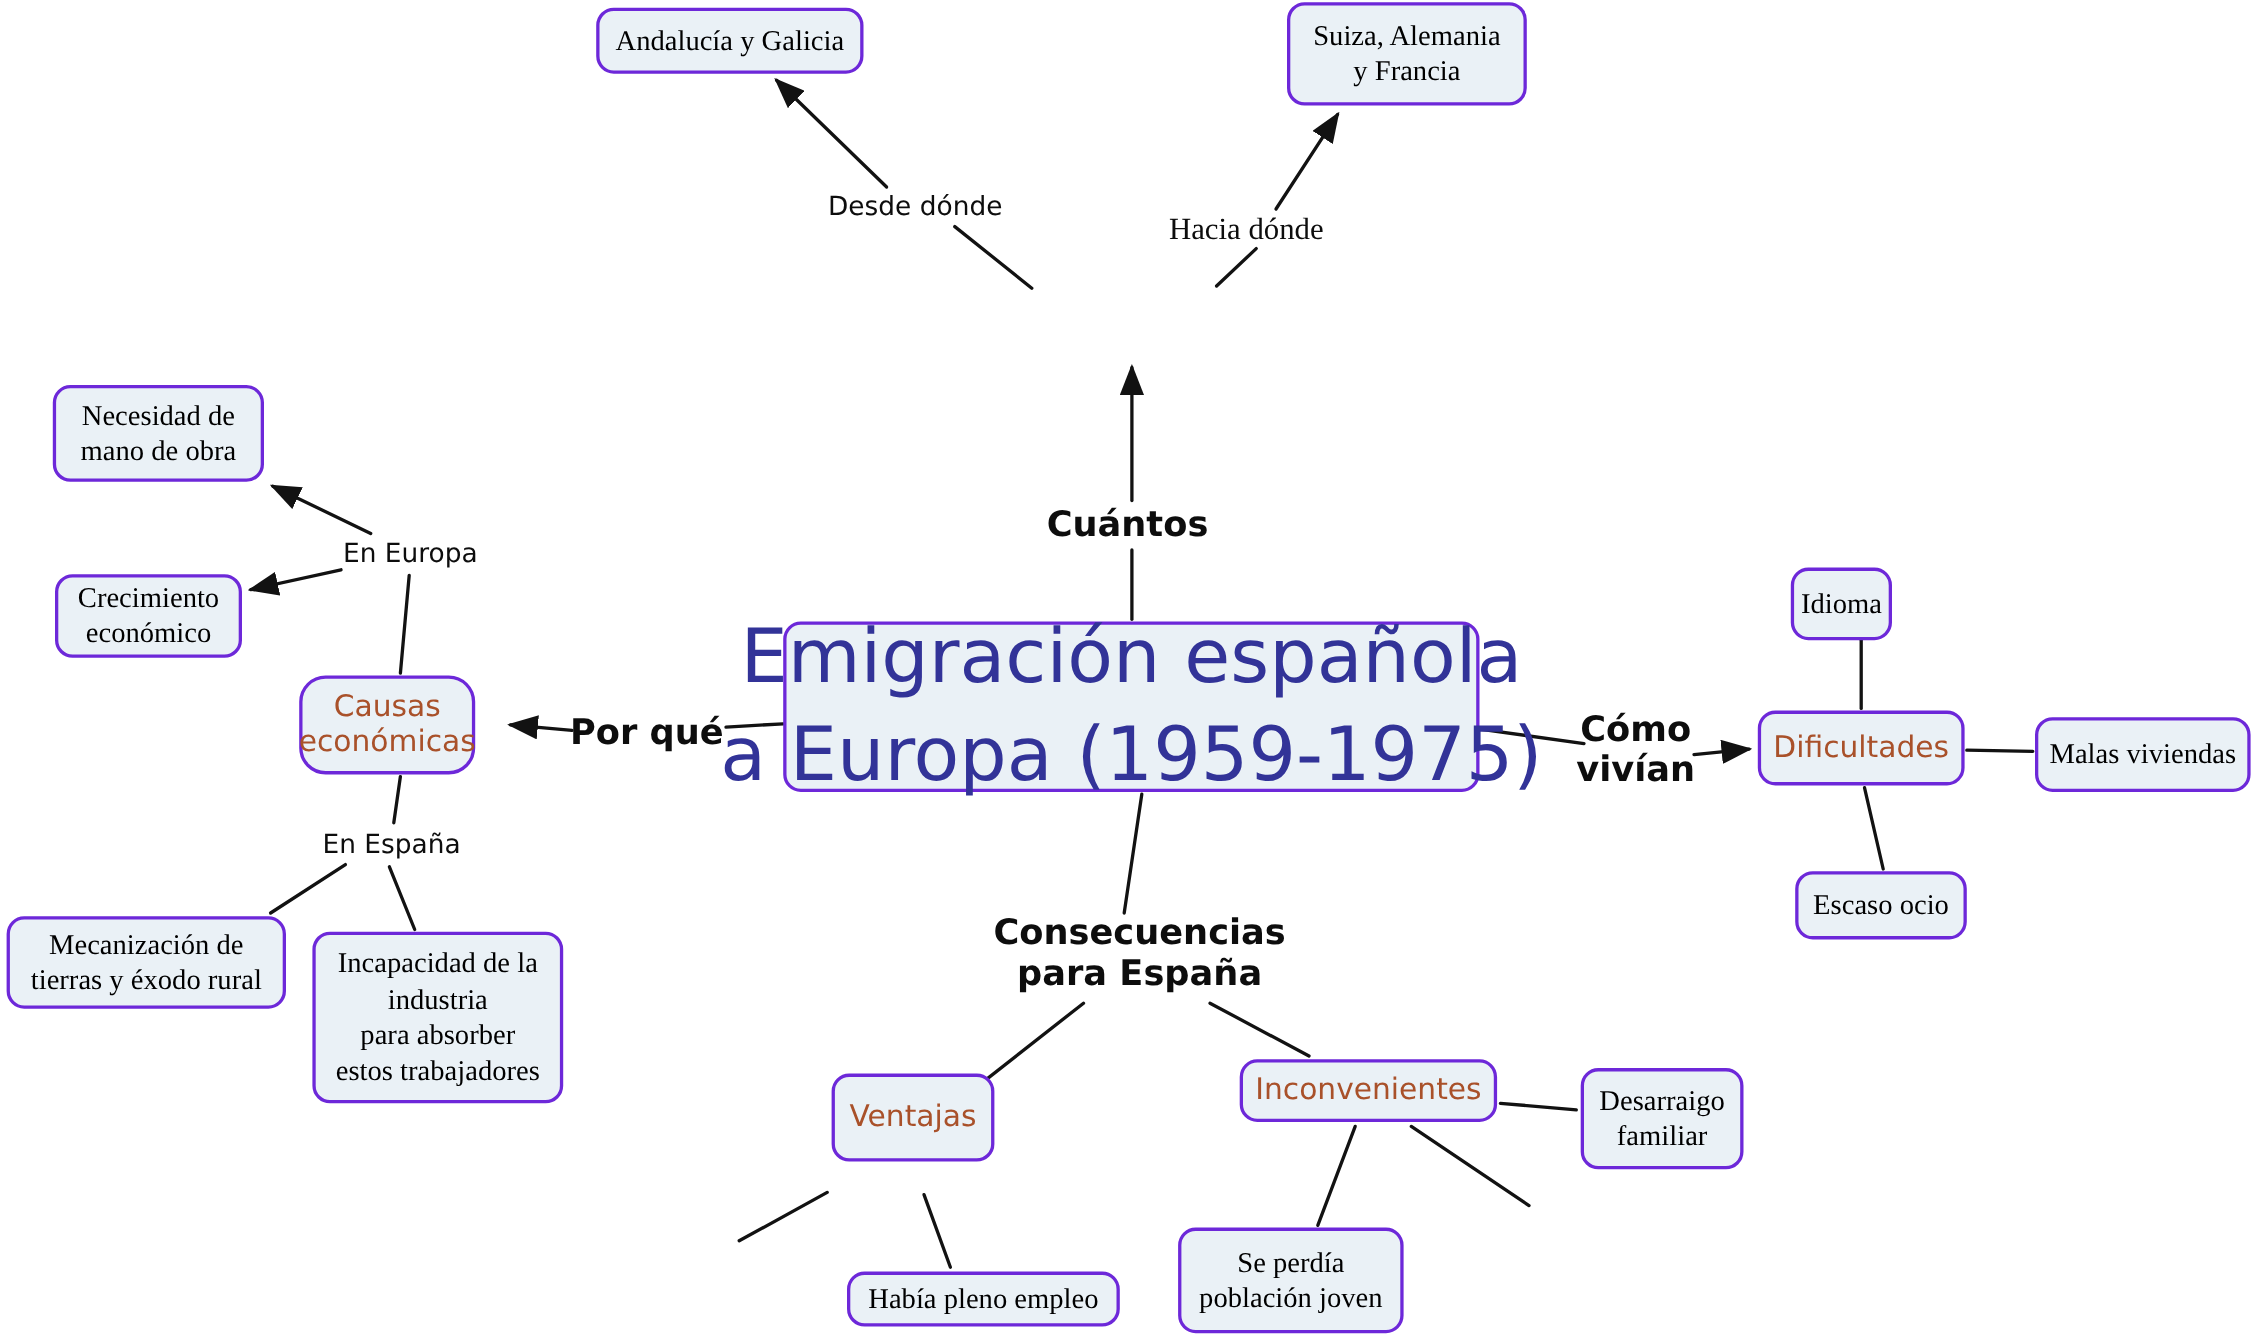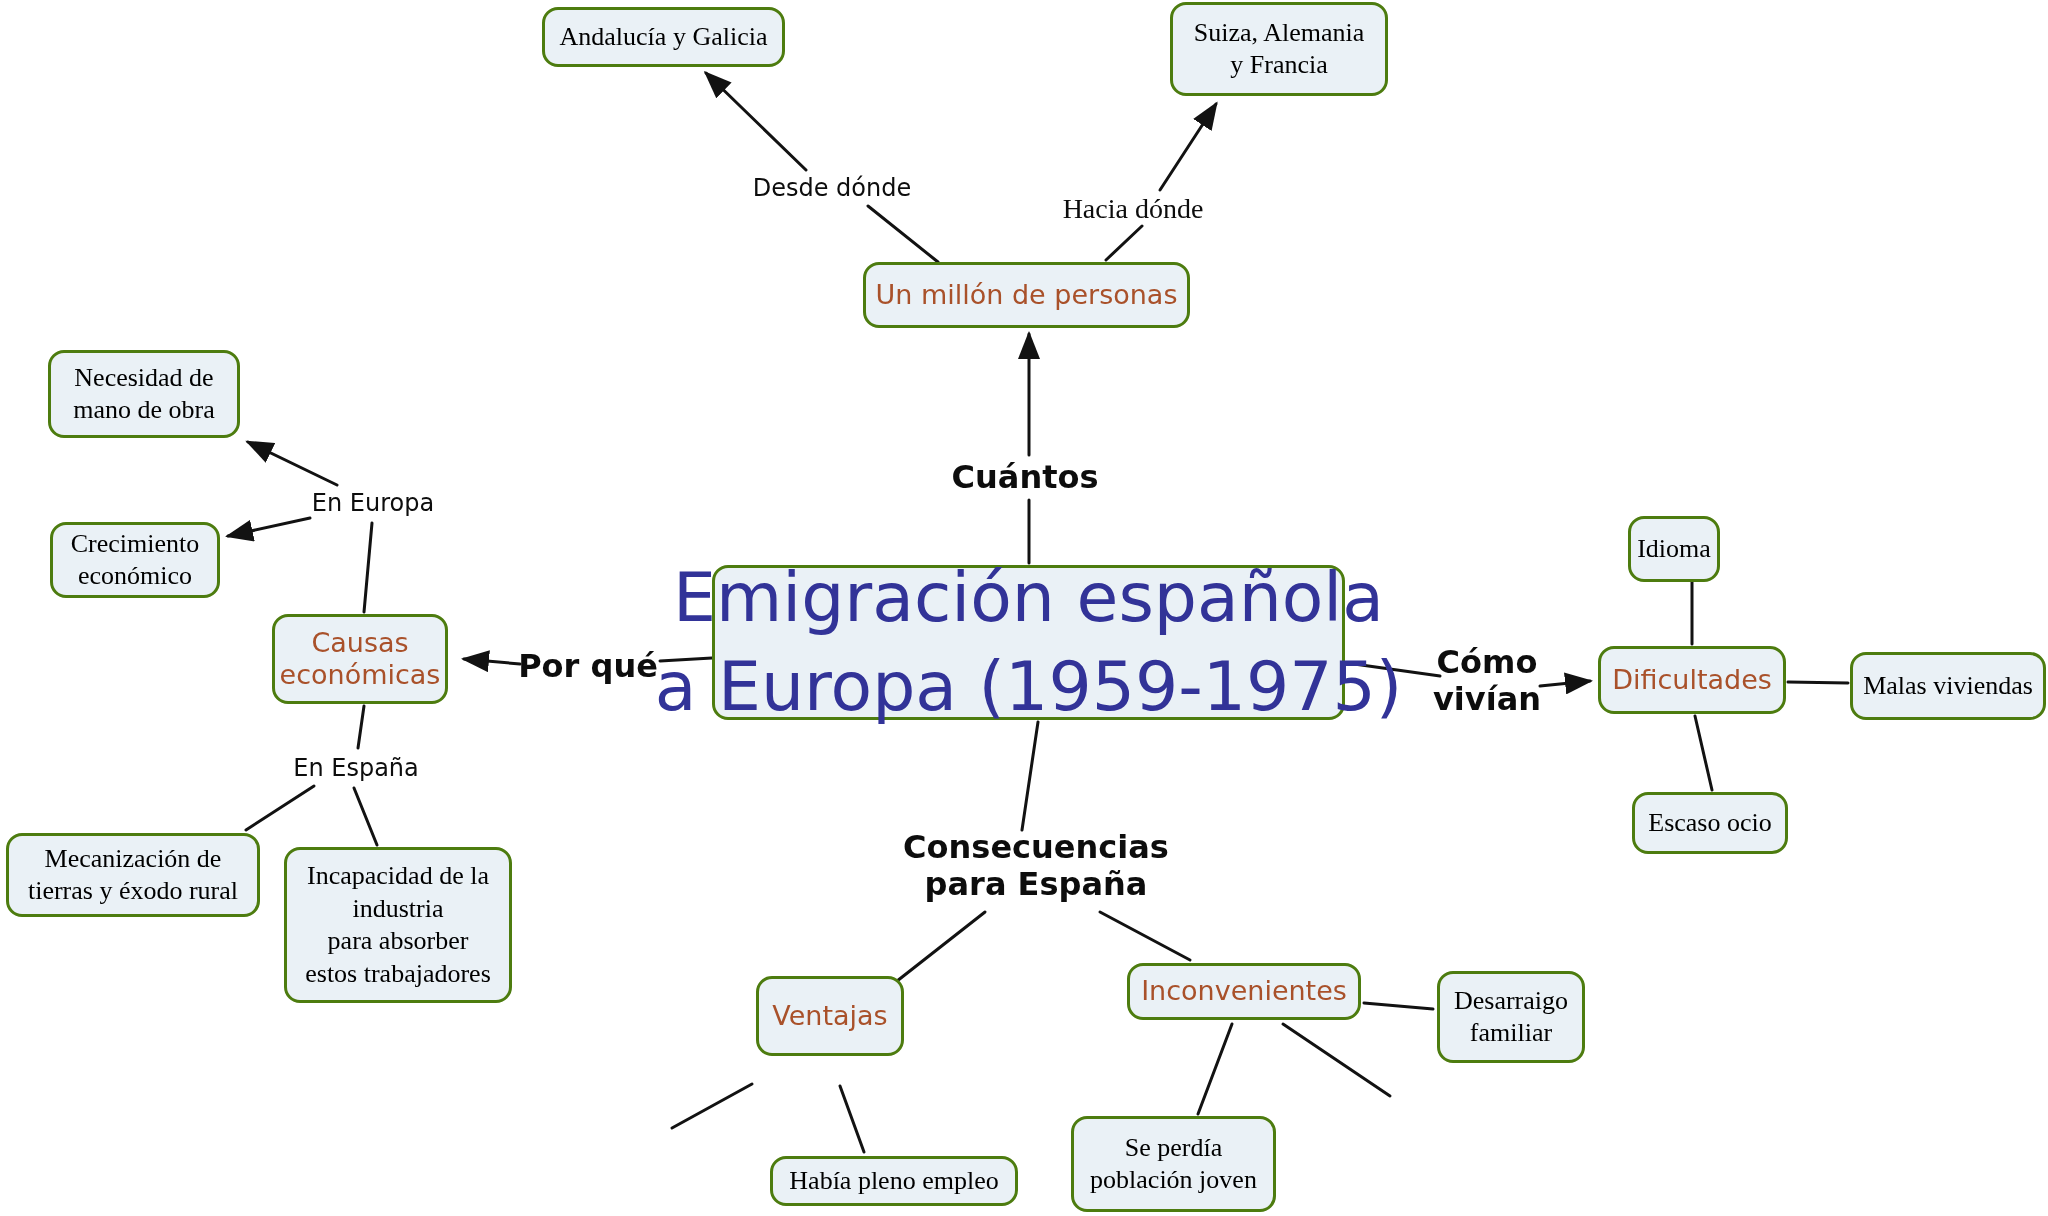--- a/index.html
+++ b/index.html
@@ -3,21 +3,21 @@
 <meta charset="utf-8">
 <style>
   html,body{margin:0;padding:0;background:#ffffff;}
   #map{
     position:relative;width:2048px;height:1216px;background:#ffffff;overflow:hidden;
     font-family:"DejaVu Sans","Liberation Sans",sans-serif;
   }
   #wires{position:absolute;left:0;top:0;width:2048px;height:1216px;}
   .node{
     position:absolute;box-sizing:border-box;
-    background:#eaf1f6;border:3px solid #4d7c0f;border-radius:16px;
+    background:#eaf1f6;border:3px solid #6d28d9;border-radius:16px;
     display:flex;align-items:center;justify-content:center;text-align:center;
     white-space:pre;color:#000000;
     font-family:"Liberation Serif","DejaVu Serif",serif;
     font-size:26px;line-height:1.25;padding:4px 8px;
   }
   .node.cat{
     font-family:"DejaVu Sans","Liberation Sans",sans-serif;
     color:#a9512a;font-size:27px;line-height:1.2;
   }
   .node.title{
@@ -79,34 +79,33 @@
     <line x1="840" y1="1086" x2="864" y2="1152"></line>
 
     <line x1="1364" y1="1003" x2="1433" y2="1009"></line>
     <line x1="1232" y1="1024" x2="1198" y2="1114"></line>
     <line x1="1283" y1="1024" x2="1390" y2="1096"></line>
   </svg>
 
   <div class="node title" style="left:712px;top:565px;width:633px;height:155px;">Emigración española
 a Europa (1959-1975)</div>
 
-  <div class="node cat" style="left:863px;top:262px;width:327px;height:66px;">Un millón de personas</div>
 
   <div class="node" style="left:542px;top:7px;width:243px;height:60px;">Andalucía y Galicia</div>
 
   <div class="node" style="left:1170px;top:2px;width:218px;height:94px;">Suiza, Alemania
 y Francia</div>
 
   <div class="node" style="left:48px;top:350px;width:192px;height:88px;">Necesidad de
 mano de obra</div>
 
   <div class="node" style="left:50px;top:522px;width:170px;height:76px;">Crecimiento
 económico</div>
 
-  <div class="node cat" style="left:272px;top:614px;width:176px;height:90px;">Causas
+  <div class="node cat" style="left:272px;top:614px;width:160px;height:90px;border-radius:24px;">Causas
 económicas</div>
 
   <div class="node" style="left:6px;top:833px;width:254px;height:84px;">Mecanización de
 tierras y éxodo rural</div>
 
   <div class="node" style="left:284px;top:847px;width:228px;height:156px;">Incapacidad de la
 industria
 para absorber
 estos trabajadores</div>
 

